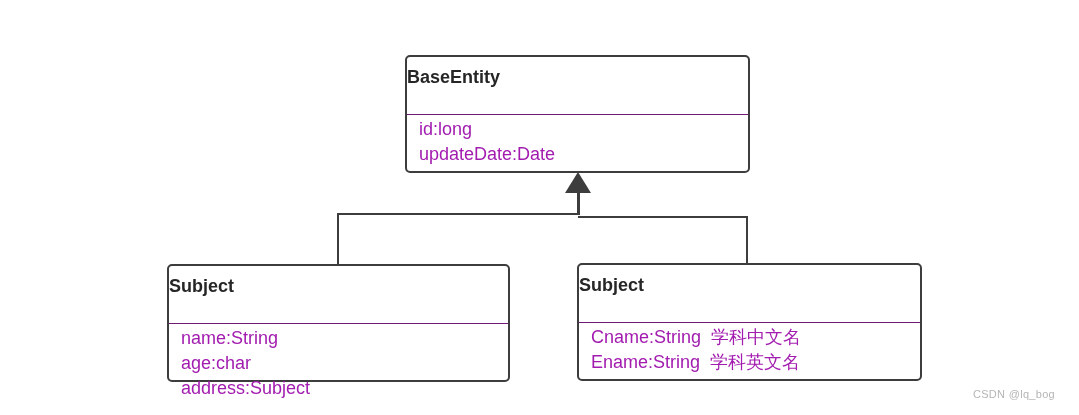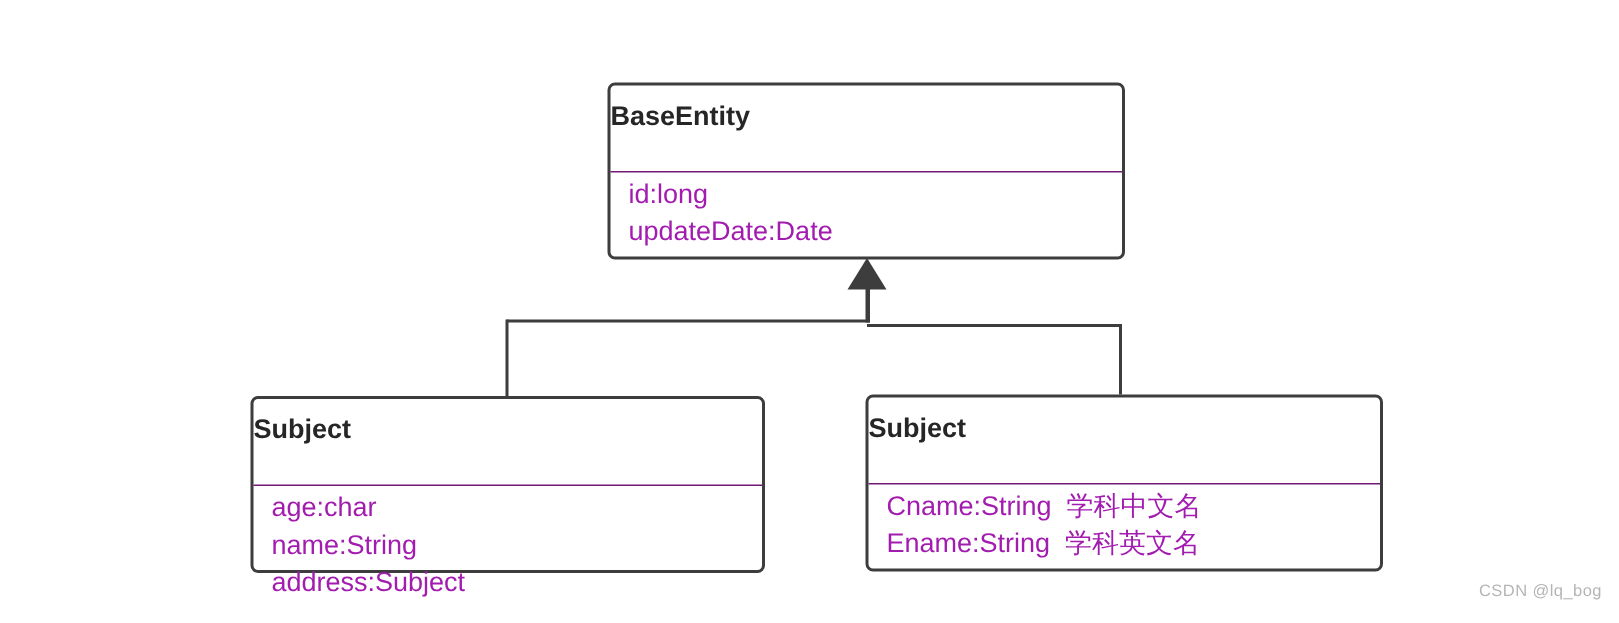--- a/index.html
+++ b/index.html
@@ -60,21 +60,21 @@
     left: 565px;
     top: 172px;
     width: 0;
     height: 0;
     border-left: 13px solid transparent;
     border-right: 13px solid transparent;
     border-bottom: 21px solid #3d3d3d;
   }
   .watermark {
     position: absolute;
-    right: 11px;
+    right: 24px;
     top: 388px;
     font-size: 11px;
     color: #b5b5b5;
     letter-spacing: 0.3px;
   }
 </style>
 </head>
 <body>
 
 <div class="canvas">
@@ -90,22 +90,22 @@
     <div class="class-title">BaseEntity</div>
     <div class="class-body">
       <div class="field">id:long</div>
       <div class="field">updateDate:Date</div>
     </div>
   </div>
 
   <div class="class-box box-student">
     <div class="class-title">Subject</div>
     <div class="class-body">
+      <div class="field">name:String</div>
       <div class="field">age:char</div>
-      <div class="field">name:String</div>
       <div class="field">address:Subject</div>
     </div>
   </div>
 
   <div class="class-box box-subject">
     <div class="class-title">Subject</div>
     <div class="class-body">
       <div class="field">Cname:String  学科中文名</div>
       <div class="field">Ename:String  学科英文名</div>
     </div>

